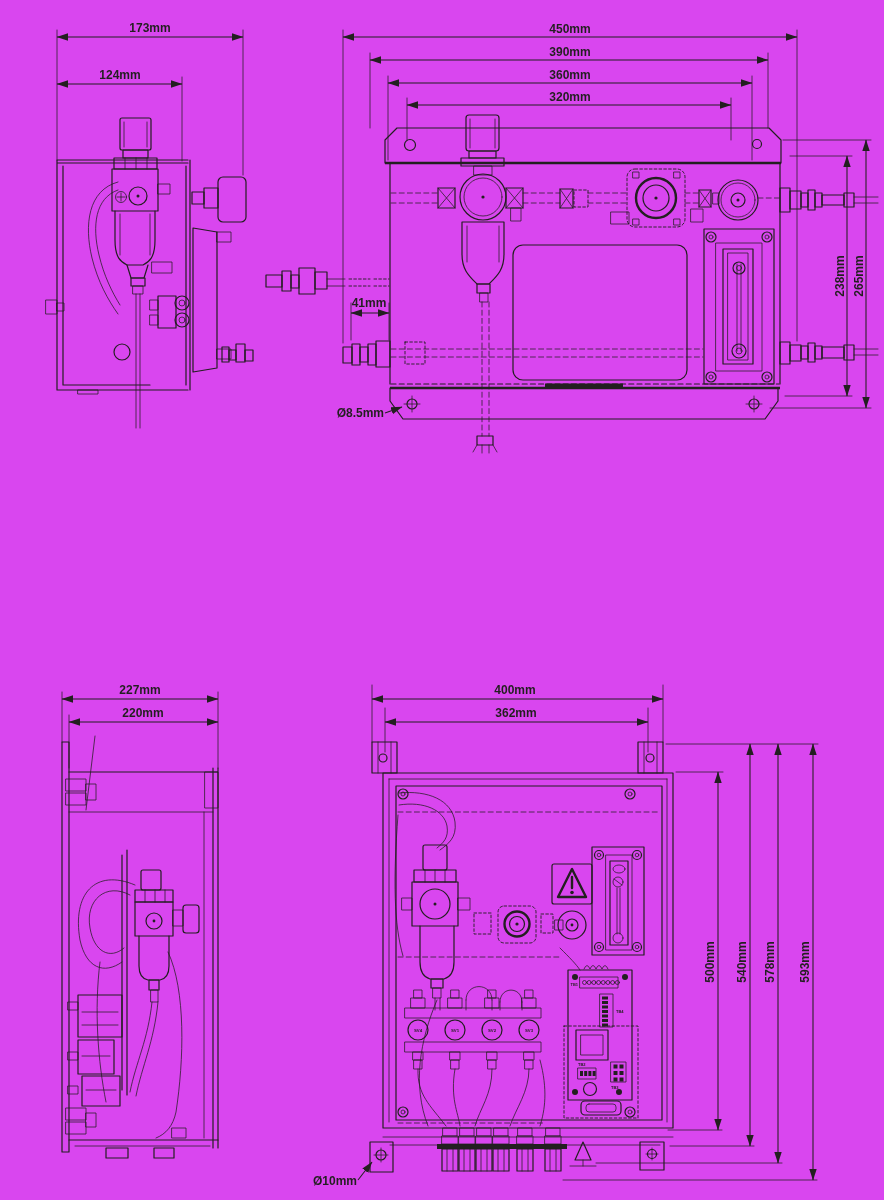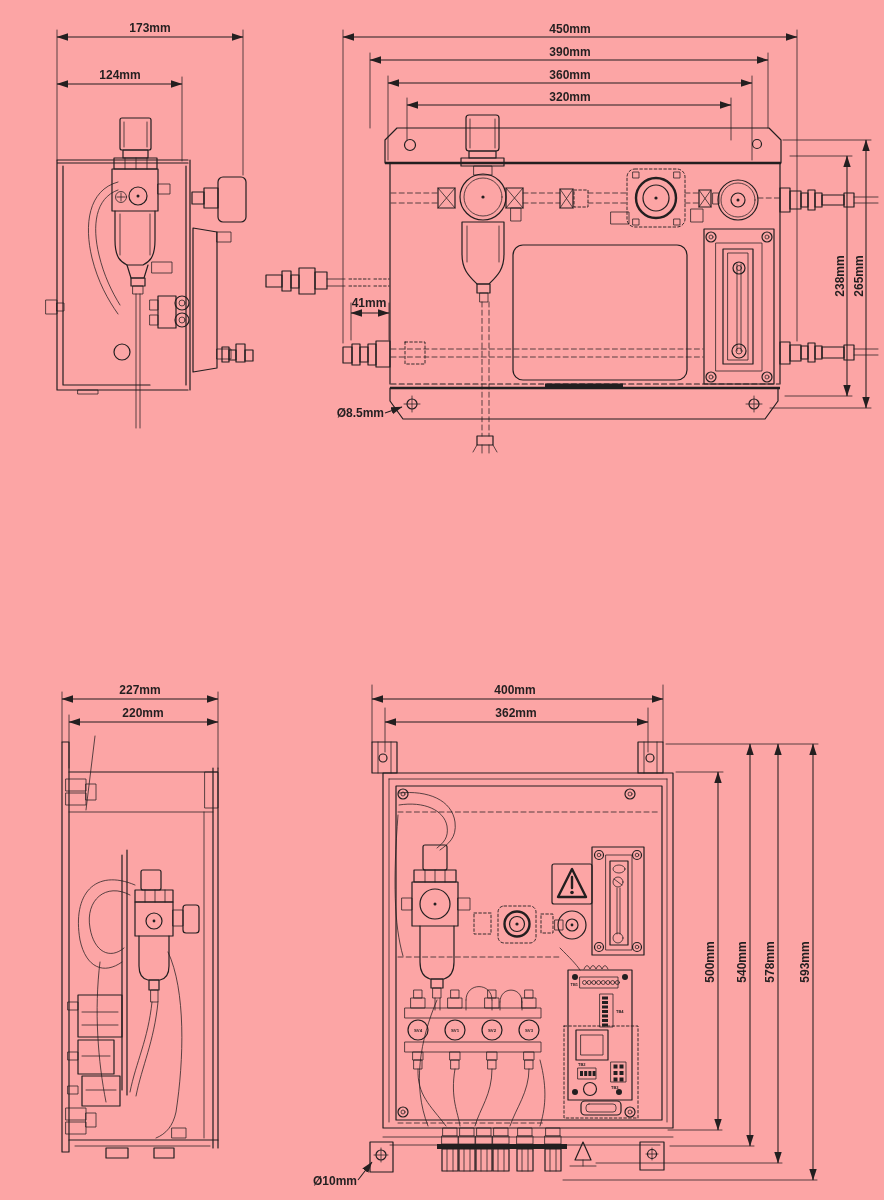--- a/index.html
+++ b/index.html
@@ -1,16 +1,16 @@
 <!DOCTYPE html>
 <html><head>
 <meta charset="utf-8">
 <style>
   html,body{margin:0;padding:0;background:#fff}
-  .stage{position:relative;width:884px;height:1200px;background:#fca5a5;overflow:hidden;
+  .stage{position:relative;width:884px;height:1200px;background:#d946ef;overflow:hidden;
          font-family:"Liberation Sans",sans-serif}
   svg{display:block}
   .ln{fill:none;stroke:#231f20;stroke-width:1.2;stroke-linecap:round;stroke-linejoin:round}
   .tn{fill:none;stroke:#231f20;stroke-width:.75;stroke-linecap:round;stroke-linejoin:round}
   .tk{fill:none;stroke:#231f20;stroke-width:2.4}
   .dm{fill:none;stroke:#231f20;stroke-width:1.05}
   .dash{stroke-dasharray:5 3.2}
   .dsh2{stroke-dasharray:2.6 2.2;stroke-width:.9}
   .fb{fill:#231f20;stroke:none}
   text{fill:#231f20}

